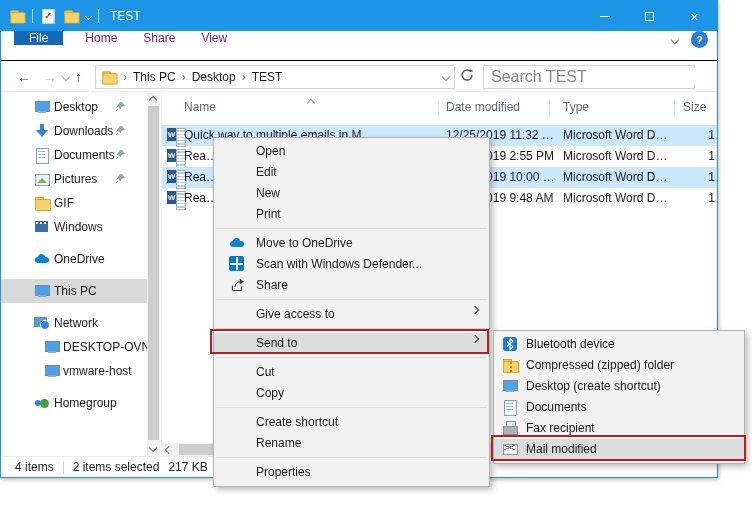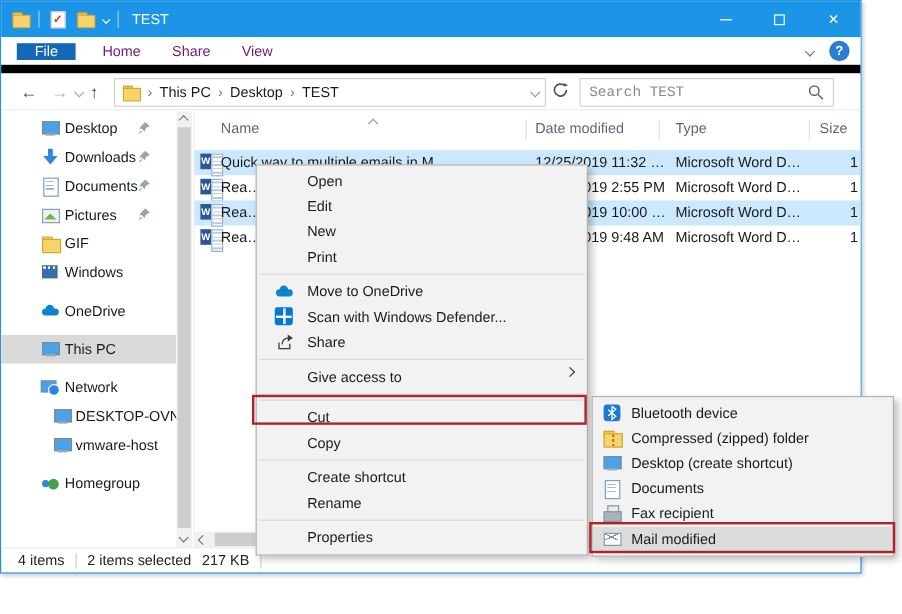--- a/index.html
+++ b/index.html
@@ -20,41 +20,41 @@
   .tsep{width:1px;height:14px;background:rgba(255,255,255,.55)}
   .title-text{margin-left:4px;font-size:12px}
   .caption{position:absolute;right:0;top:0;height:30px;display:flex}
   .cap{width:45px;height:30px;display:flex;align-items:center;justify-content:center;color:#fff}
   .minbar{width:10px;height:1px;background:#fff}
   .maxbox{width:9px;height:9px;border:1px solid #fff}
   .closex{font-size:15px;line-height:1}
 
   
   .menubar{position:absolute;top:30px;left:0;right:0;height:30px;background:#fff;
-    border-bottom:7px solid #000000;display:flex;align-items:center}
+    border-bottom:1px solid #000000;display:flex;align-items:flex-start}
   .tab{display:flex;align-items:center;padding:0 13px;color:#701a75}
   .tab-file{background:var(--fileblue);color:#fff;padding:0 15px;margin-left:13px}
   .tab-home{margin-left:9px}
   .menubar-right{margin-left:auto;display:flex;align-items:center;gap:13px;padding-right:9px}
   .help-circle{width:17px;height:17px;border-radius:50%;background:#2a7cd4;color:#fff;
     display:flex;align-items:center;justify-content:center;font-weight:bold;font-size:11px}
 
   
   .navbar{position:absolute;top:61px;left:0;right:0;height:30px;background:#fff;
     border-bottom:1px solid #ececec;display:flex;align-items:center;padding-left:10px}
   .nav-glyph{font-size:14px;color:#444;margin:0 6px}
   .nav-glyph.dis{color:#b9b9b9}
   .addr{width:360px;height:24px;border:1px solid #d4d4d4;display:flex;align-items:center;
     padding:0 5px;margin-left:7px;gap:4px}
   .crumb-sep{color:#777;font-size:12px;padding:0 2px}
   .addr-right{margin-left:auto;display:flex;align-items:center;gap:6px}
   .search{width:212px;height:24px;border:1px solid #d4d4d4;display:flex;align-items:center;
     margin-left:9px;padding:0 7px}
-  .search input{border:none;outline:none;flex:1;font-family:Liberation Mono, monospace;
-    font-size:12px;color:#333}
+  .search input{border:none;outline:none;flex:1;font-family:Liberation Sans, sans-serif;
+    font-size:16px;color:#333}
   .search input::placeholder{color:#8a8a8a}
 
   
   .chev{display:inline-block;width:6px;height:6px;border-right:1.4px solid #777;
     border-bottom:1.4px solid #777;transform:rotate(45deg)}
   .chev.white{border-color:#fff;width:5px;height:5px}
   .chev.up{transform:rotate(-135deg)}
   .chev.left{transform:rotate(135deg)}
   .chev.right{transform:rotate(-45deg)}
 
@@ -422,20 +422,24 @@
         <path d="M10.8 1.8l4.2 2.9-4.2 2.9z" fill="#3a3a3a"></path>
       </svg>
     <span>Share</span>
   </div>
   <div class="msep"></div>
   <div class="mi">
     <span>Give access to</span>
     <span class="chev right sub-arrow"></span>
   </div>
   <div class="msep"></div>
+  <div class="mi hl">
+    <span>Send to</span>
+    <span class="chev right sub-arrow"></span>
+  </div>
   <div class="msep"></div>
   <div class="mi">Cut</div>
   <div class="mi">Copy</div>
   <div class="msep"></div>
   <div class="mi">Create shortcut</div>
   <div class="mi">Rename</div>
   <div class="msep"></div>
   <div class="mi">Properties</div>
 </div>
 

